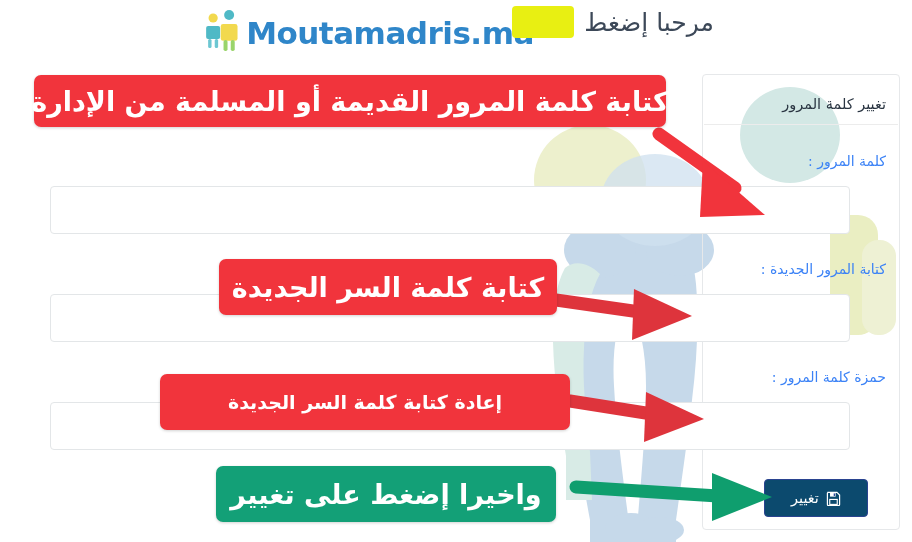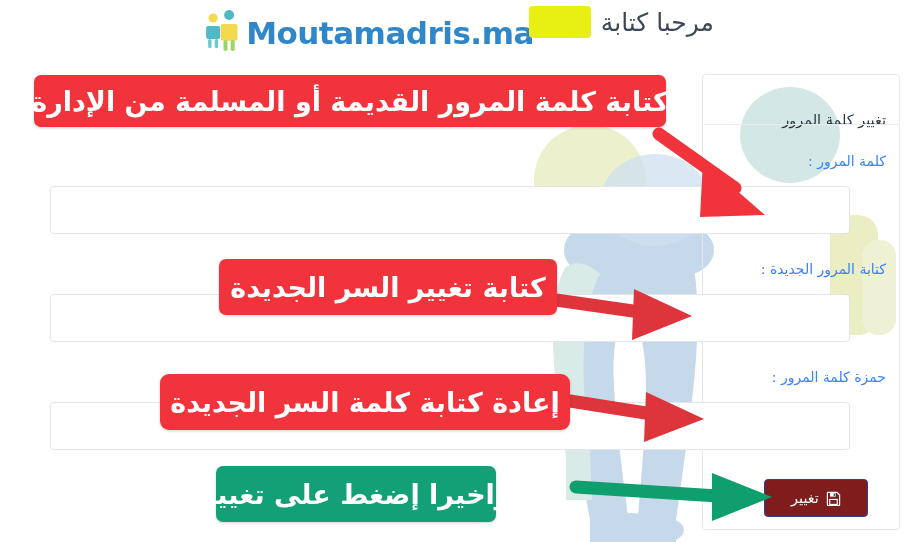--- a/index.html
+++ b/index.html
@@ -27,57 +27,57 @@
 
   .welcome{position:absolute;right:22px;top:6px;display:flex;align-items:center;
            gap:10px;direction:rtl;}
   .welcome-text{font-size:25px;color:#3c4858;font-weight:400;line-height:1;}
   .welcome-badge{width:62px;height:32px;background:#e8ef12;border-radius:4px;display:block;}
 
   
   .card{position:absolute;right:12px;top:74px;width:198px;height:456px;
         background:transparent;border:1px solid #e6e8ea;border-radius:4px;
         box-sizing:border-box;z-index:2;}
-  .card-title{position:absolute;right:26px;top:112px;font-size:14.5px;color:#2a3542;
+  .card-title{position:absolute;right:26px;top:96px;font-size:14.5px;color:#2a3542;
               font-weight:400;z-index:3;white-space:nowrap;}
   .card-divider{position:absolute;right:14px;top:124px;width:194px;height:1px;
                 background:#ececec;z-index:3;}
 
   .flabel{position:absolute;font-size:14px;color:#3b82f6;white-space:nowrap;z-index:3;}
   .flabel.l1{right:26px;top:153px;}
   .flabel.l2{right:26px;top:261px;}
   .flabel.l3{right:26px;top:369px;}
 
   
   .finput{position:absolute;left:50px;height:48px;background:#ffffff;
           border:1px solid #e3e6e8;border-radius:4px;box-sizing:border-box;z-index:3;}
   .finput.i1{top:186px;width:800px;}
   .finput.i2{top:294px;width:800px;}
   .finput.i3{top:402px;width:800px;}
 
   
   .submit-btn{position:absolute;right:44px;top:479px;height:38px;min-width:104px;
-              background:#7f1d1d;border:1px solid #2a4390;border-radius:4px;
+              background:#0c4a6e;border:1px solid #2a4390;border-radius:4px;
               color:#ffffff;font-size:14.5px;display:flex;align-items:center;
               justify-content:center;gap:7px;padding:0 14px;box-sizing:border-box;
               z-index:5;cursor:pointer;direction:rtl;}
   .submit-btn .save-ico{width:15px;height:15px;display:block;}
 
   
   .callout{position:absolute;border-radius:7px;display:flex;align-items:center;
            justify-content:center;color:#ffffff;font-weight:700;z-index:7;
            box-shadow:0 1px 3px rgba(0,0,0,.18);text-align:center;
            padding:16px 16px;box-sizing:border-box;white-space:nowrap;}
   .callout.red{background:#f1343c;}
   .callout.green{background:#13a077;}
 
   .c1{left:34px;top:75px;width:632px;height:52px;font-size:27px;}
   .c2{left:219px;top:259px;width:338px;height:56px;font-size:27px;}
-  .c3{left:160px;top:374px;width:410px;height:56px;font-size:27px;border-radius:9px;}
-  .c4{left:216px;top:466px;width:280px;height:56px;font-size:27px;}
+  .c3{left:160px;top:374px;width:410px;height:56px;font-size:19px;}
+  .c4{left:216px;top:466px;width:340px;height:56px;font-size:27px;}
 
   
   .arrows{position:absolute;left:0;top:0;width:912px;height:542px;z-index:6;
           pointer-events:none;}
 </style>
 </head>
 <body>
 
 <div class="page">
 
@@ -136,21 +136,21 @@
 
         <circle cx="27" cy="7" r="5" fill="#4fb9c6"></circle>
         <path d="M21 16 h12 a2.4 2.4 0 0 1 2.4 2.4 v12 a2.4 2.4 0 0 1 -2.4 2.4 h-12 a2.4 2.4 0 0 1 -2.4 -2.4 v-12 a2.4 2.4 0 0 1 2.4 -2.4 z" fill="#f2d94e"></path>
         <rect x="21.4" y="32" width="4" height="11" rx="1.8" fill="#9ad46b"></rect>
         <rect x="28.6" y="32" width="4" height="11" rx="1.8" fill="#9ad46b"></rect>
       </svg>
       <span class="logo-text"><span>Moutamadris</span><span class="ma">.ma</span></span>
     </div>
 
     <div class="welcome">
-      <span class="welcome-text">مرحبا كتابة</span>
+      <span class="welcome-text">مرحبا إضغط</span>
       <span class="welcome-badge"></span>
     </div>
   </div>
 
   <div class="card"></div>
 
   <div class="card-title">تغيير كلمة المرور</div>
   <div class="card-divider"></div>
 
   <label class="flabel l1">كلمة المرور :</label>
@@ -189,17 +189,17 @@
       <path d="M646 392 L704 419 L644 442 Z" fill="#de343c"></path>
     </g>
 
     <g>
       <path d="M576 487 L718 496" stroke="#0f9e6e" stroke-width="13" stroke-linecap="round"></path>
       <path d="M712 473 L772 497 L712 521 Z" fill="#0f9e6e"></path>
     </g>
   </svg>
 
   <div class="callout red c1">كتابة كلمة المرور القديمة أو المسلمة من الإدارة</div>
-  <div class="callout red c2">كتابة تغيير السر الجديدة</div>
+  <div class="callout red c2">كتابة كلمة السر الجديدة</div>
   <div class="callout red c3">إعادة كتابة كلمة السر الجديدة</div>
   <div class="callout green c4">واخيرا إضغط على تغيير</div>
 
 </div>
 
 </body></html>

